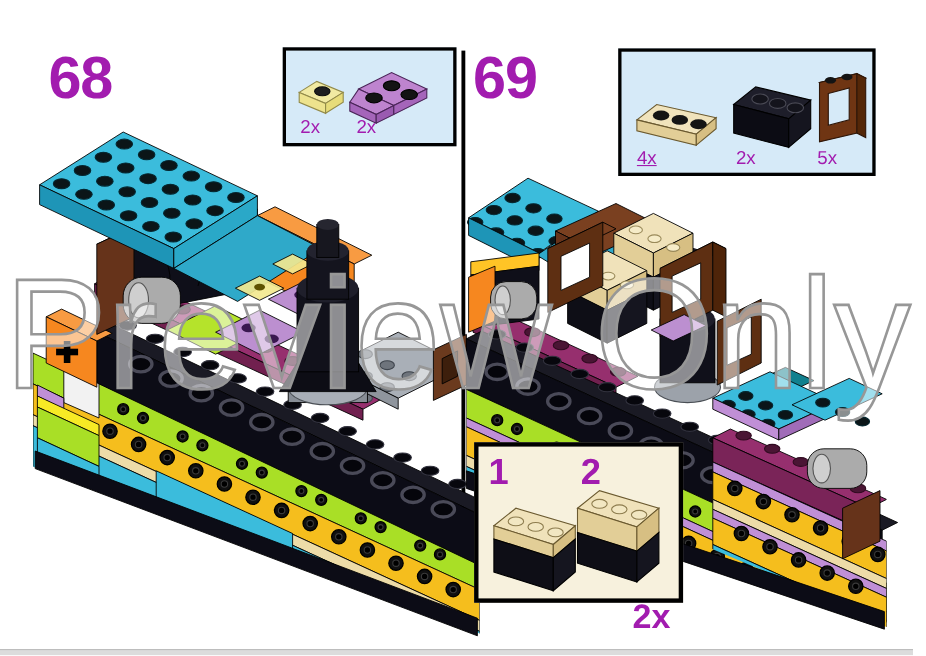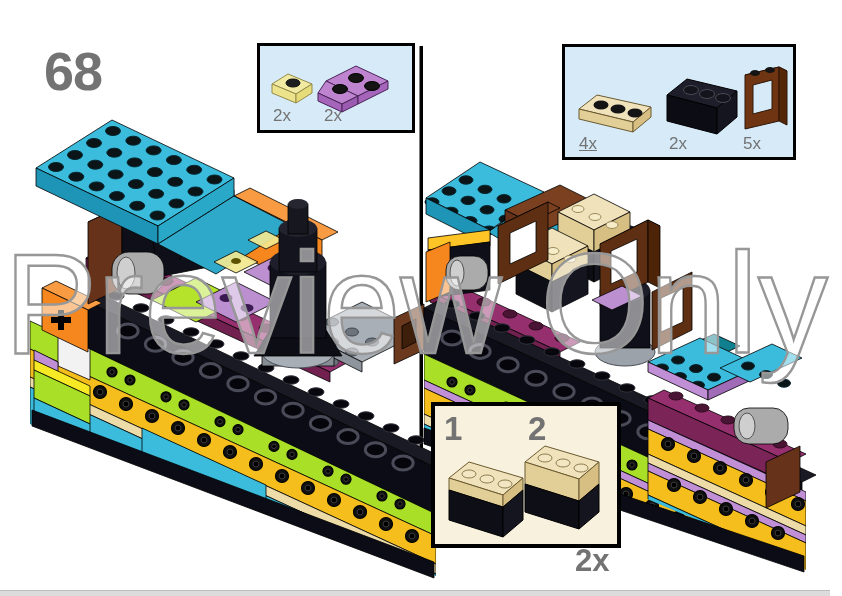--- a/index.html
+++ b/index.html
@@ -1,17 +1,17 @@
 <!DOCTYPE html>
 <html><head>
 <meta charset="utf-8">
 <style>
   html,body{margin:0;padding:0;background:#fff;}
   .page{position:relative;width:830px;height:596px;background:#ffffff;overflow:hidden;
-        font-family:"Liberation Sans",sans-serif;color:#737373;}
+        font-family:"Liberation Sans",sans-serif;color:#a21caf;}
   .abs{position:absolute;left:0;top:0;}
   .step-num{position:absolute;font-size:54px;font-weight:700;letter-spacing:-1px;line-height:1;}
   .callout{position:absolute;background:#D6EAF8;border:3px solid #000;}
   .callout .qty{position:absolute;font-size:17px;line-height:1;}
   .subbox{position:absolute;left:431px;top:402px;width:182px;height:138px;
           background:#F7F1DD;border:4px solid #000;}
   .subbox .num{position:absolute;font-size:33px;font-weight:700;line-height:1;}
   .sub-qty{position:absolute;left:575px;top:545px;font-size:31px;font-weight:700;line-height:1;}
   .footer-bar{position:absolute;left:0;top:590px;width:842px;height:6px;
               background:#dcdcdc;border-top:1px solid #bdbdbd;box-sizing:border-box;}
@@ -511,20 +511,21 @@
         </g>
       <rect x="734" y="408" width="54" height="36" rx="15" fill="#ABABAB"></rect>
       <ellipse cx="747" cy="426" rx="8" ry="13" fill="#CFCFCF" stroke="#555"></ellipse>
       <polygon points="766,462 800,446 800,492 766,508" fill="#66331A"></polygon>
 
       <polygon points="424,428 804,556 804,572 424,444" fill="#0C0C16"></polygon>
     </g>
   </svg>
 
   <div class="step-num" style="left:44px;top:44px;">68</div>
+  <div class="step-num" style="left:430px;top:44px;">69</div>
 
   <div class="callout" style="left:257px;top:43px;width:152px;height:84px;">
     <svg class="abs" width="152" height="84" viewBox="0 0 152 84">
       <g opacity="0.95">
         <polygon points="12,38 28,28 52,38 36,48" fill="#F3EA9E" stroke="#8f8640"></polygon>
         <polygon points="12,38 36,48 36,57 12,47" fill="#EFE388" stroke="#8f8640"></polygon>
         <polygon points="36,48 52,38 52,47 36,57" fill="#E8DC74" stroke="#8f8640"></polygon>
         <ellipse cx="33" cy="37" rx="7" ry="4" fill="#141414" stroke="#000"></ellipse>
       </g>
       <g>

